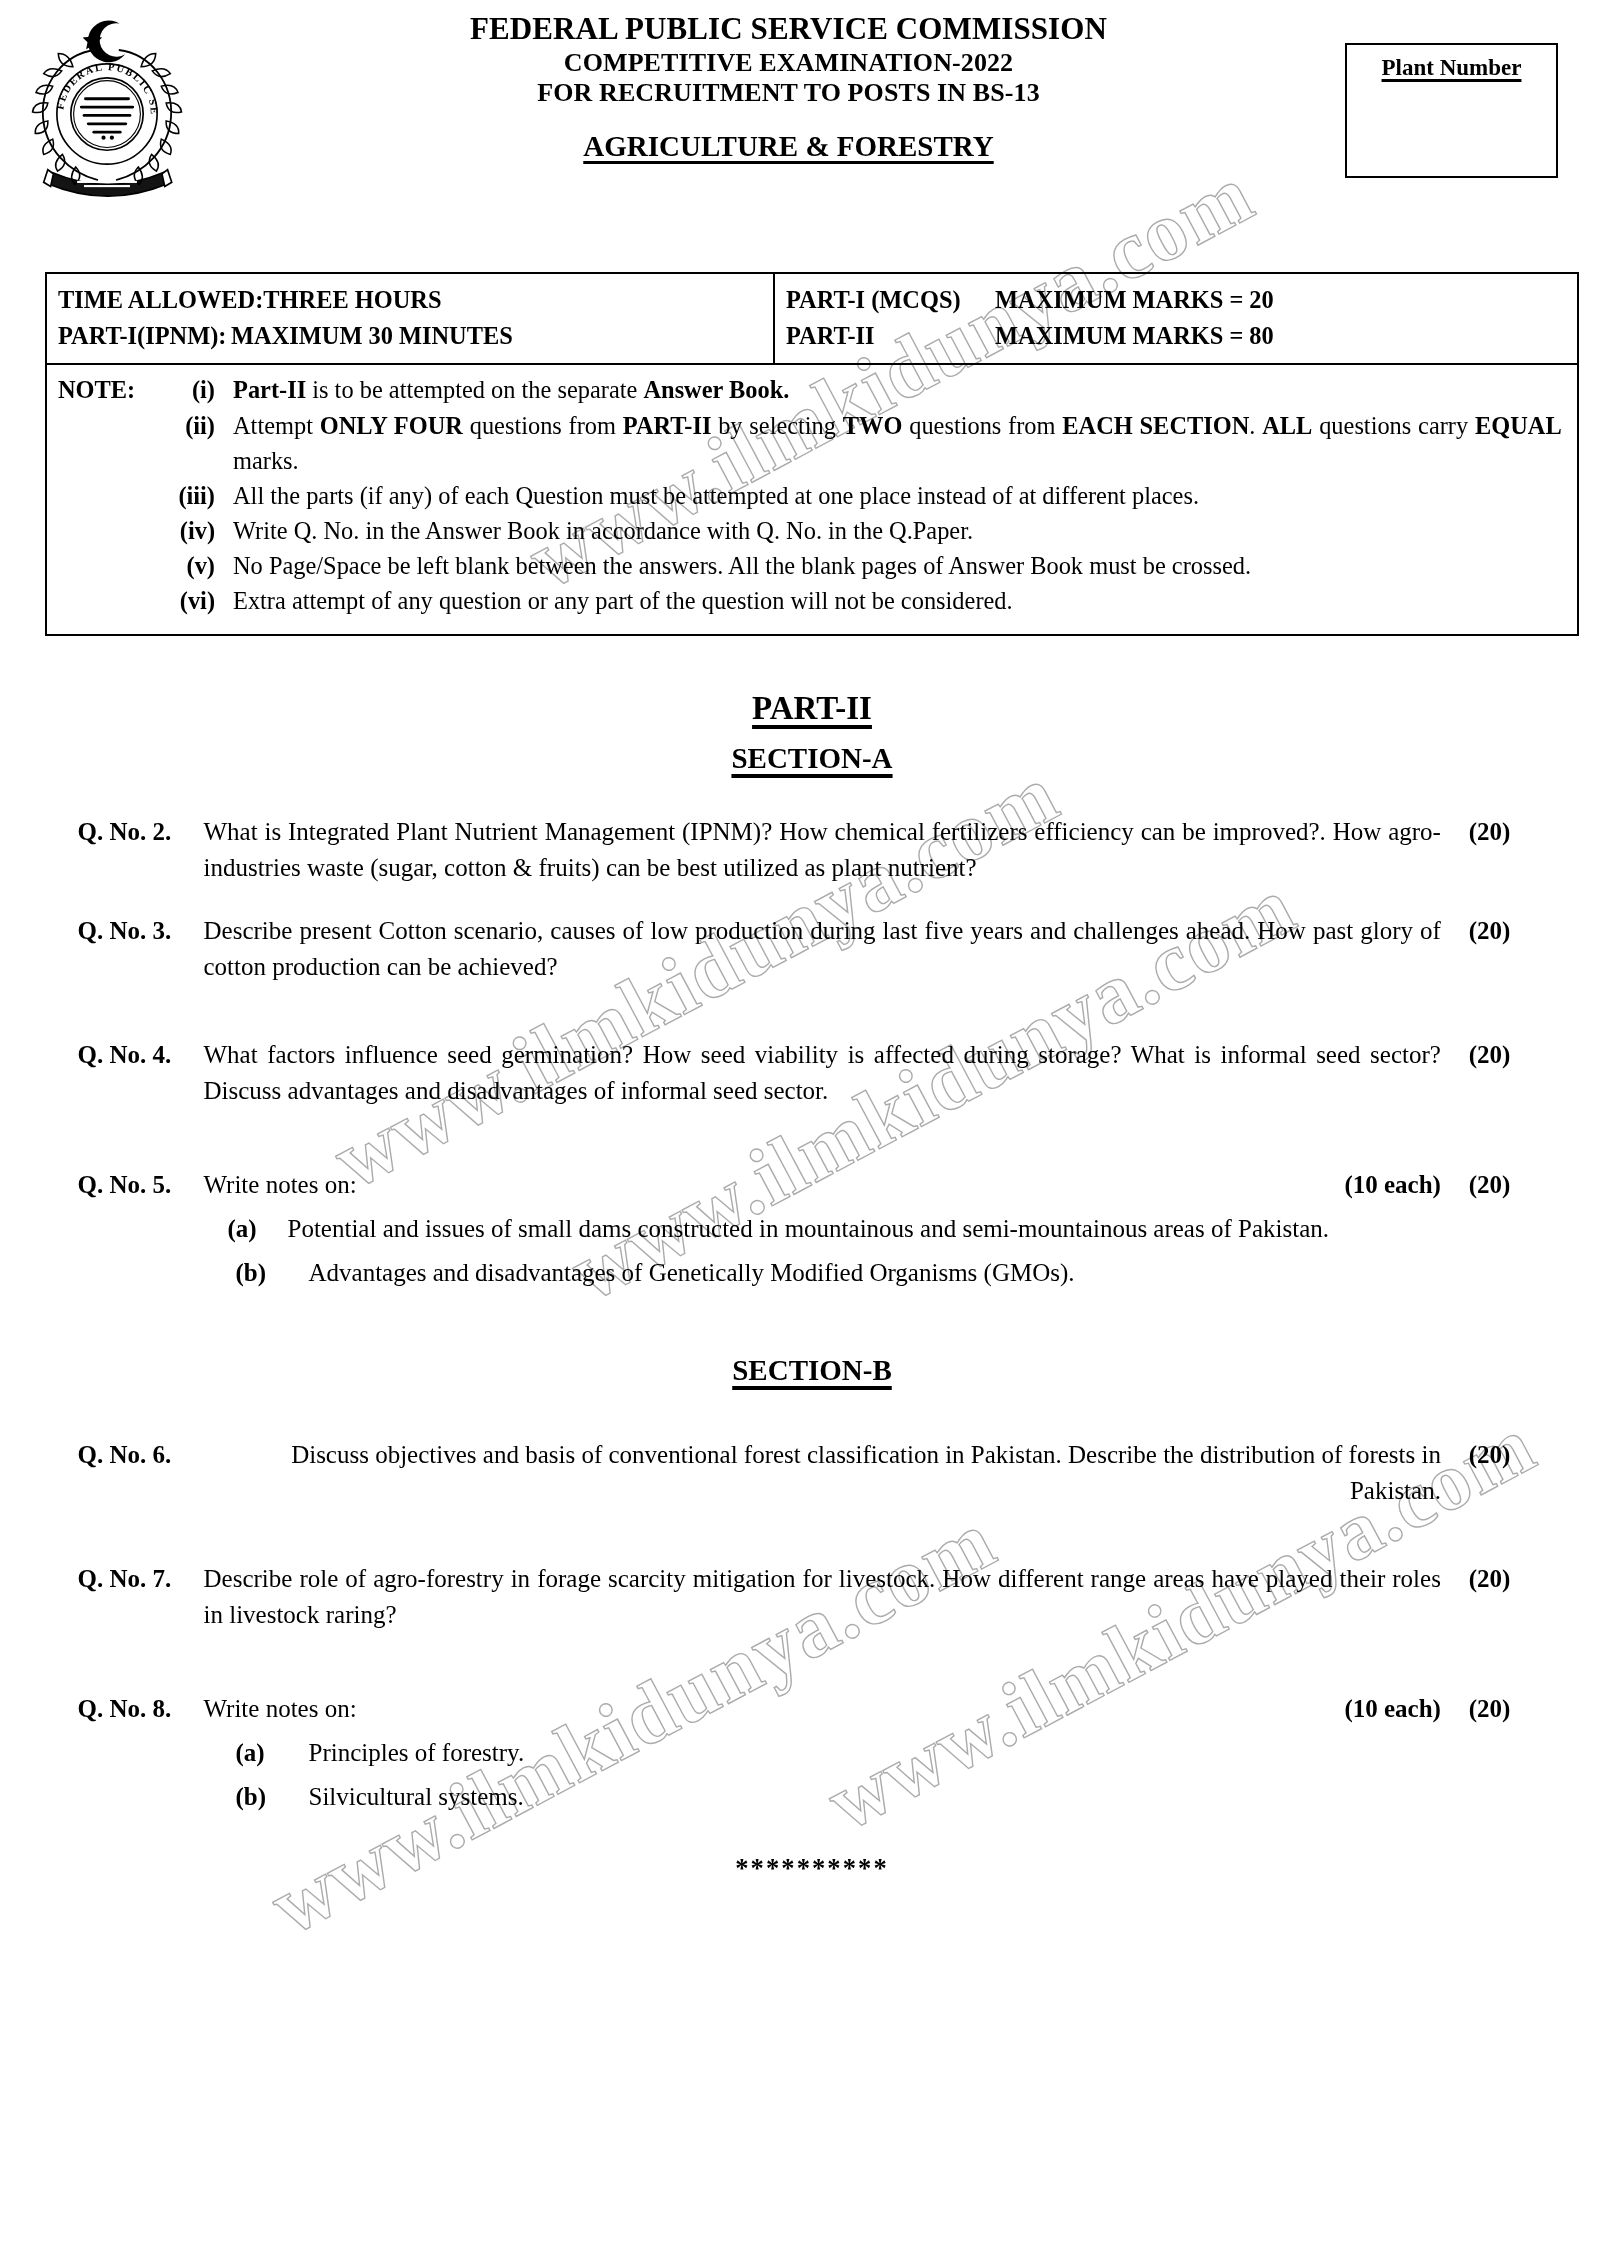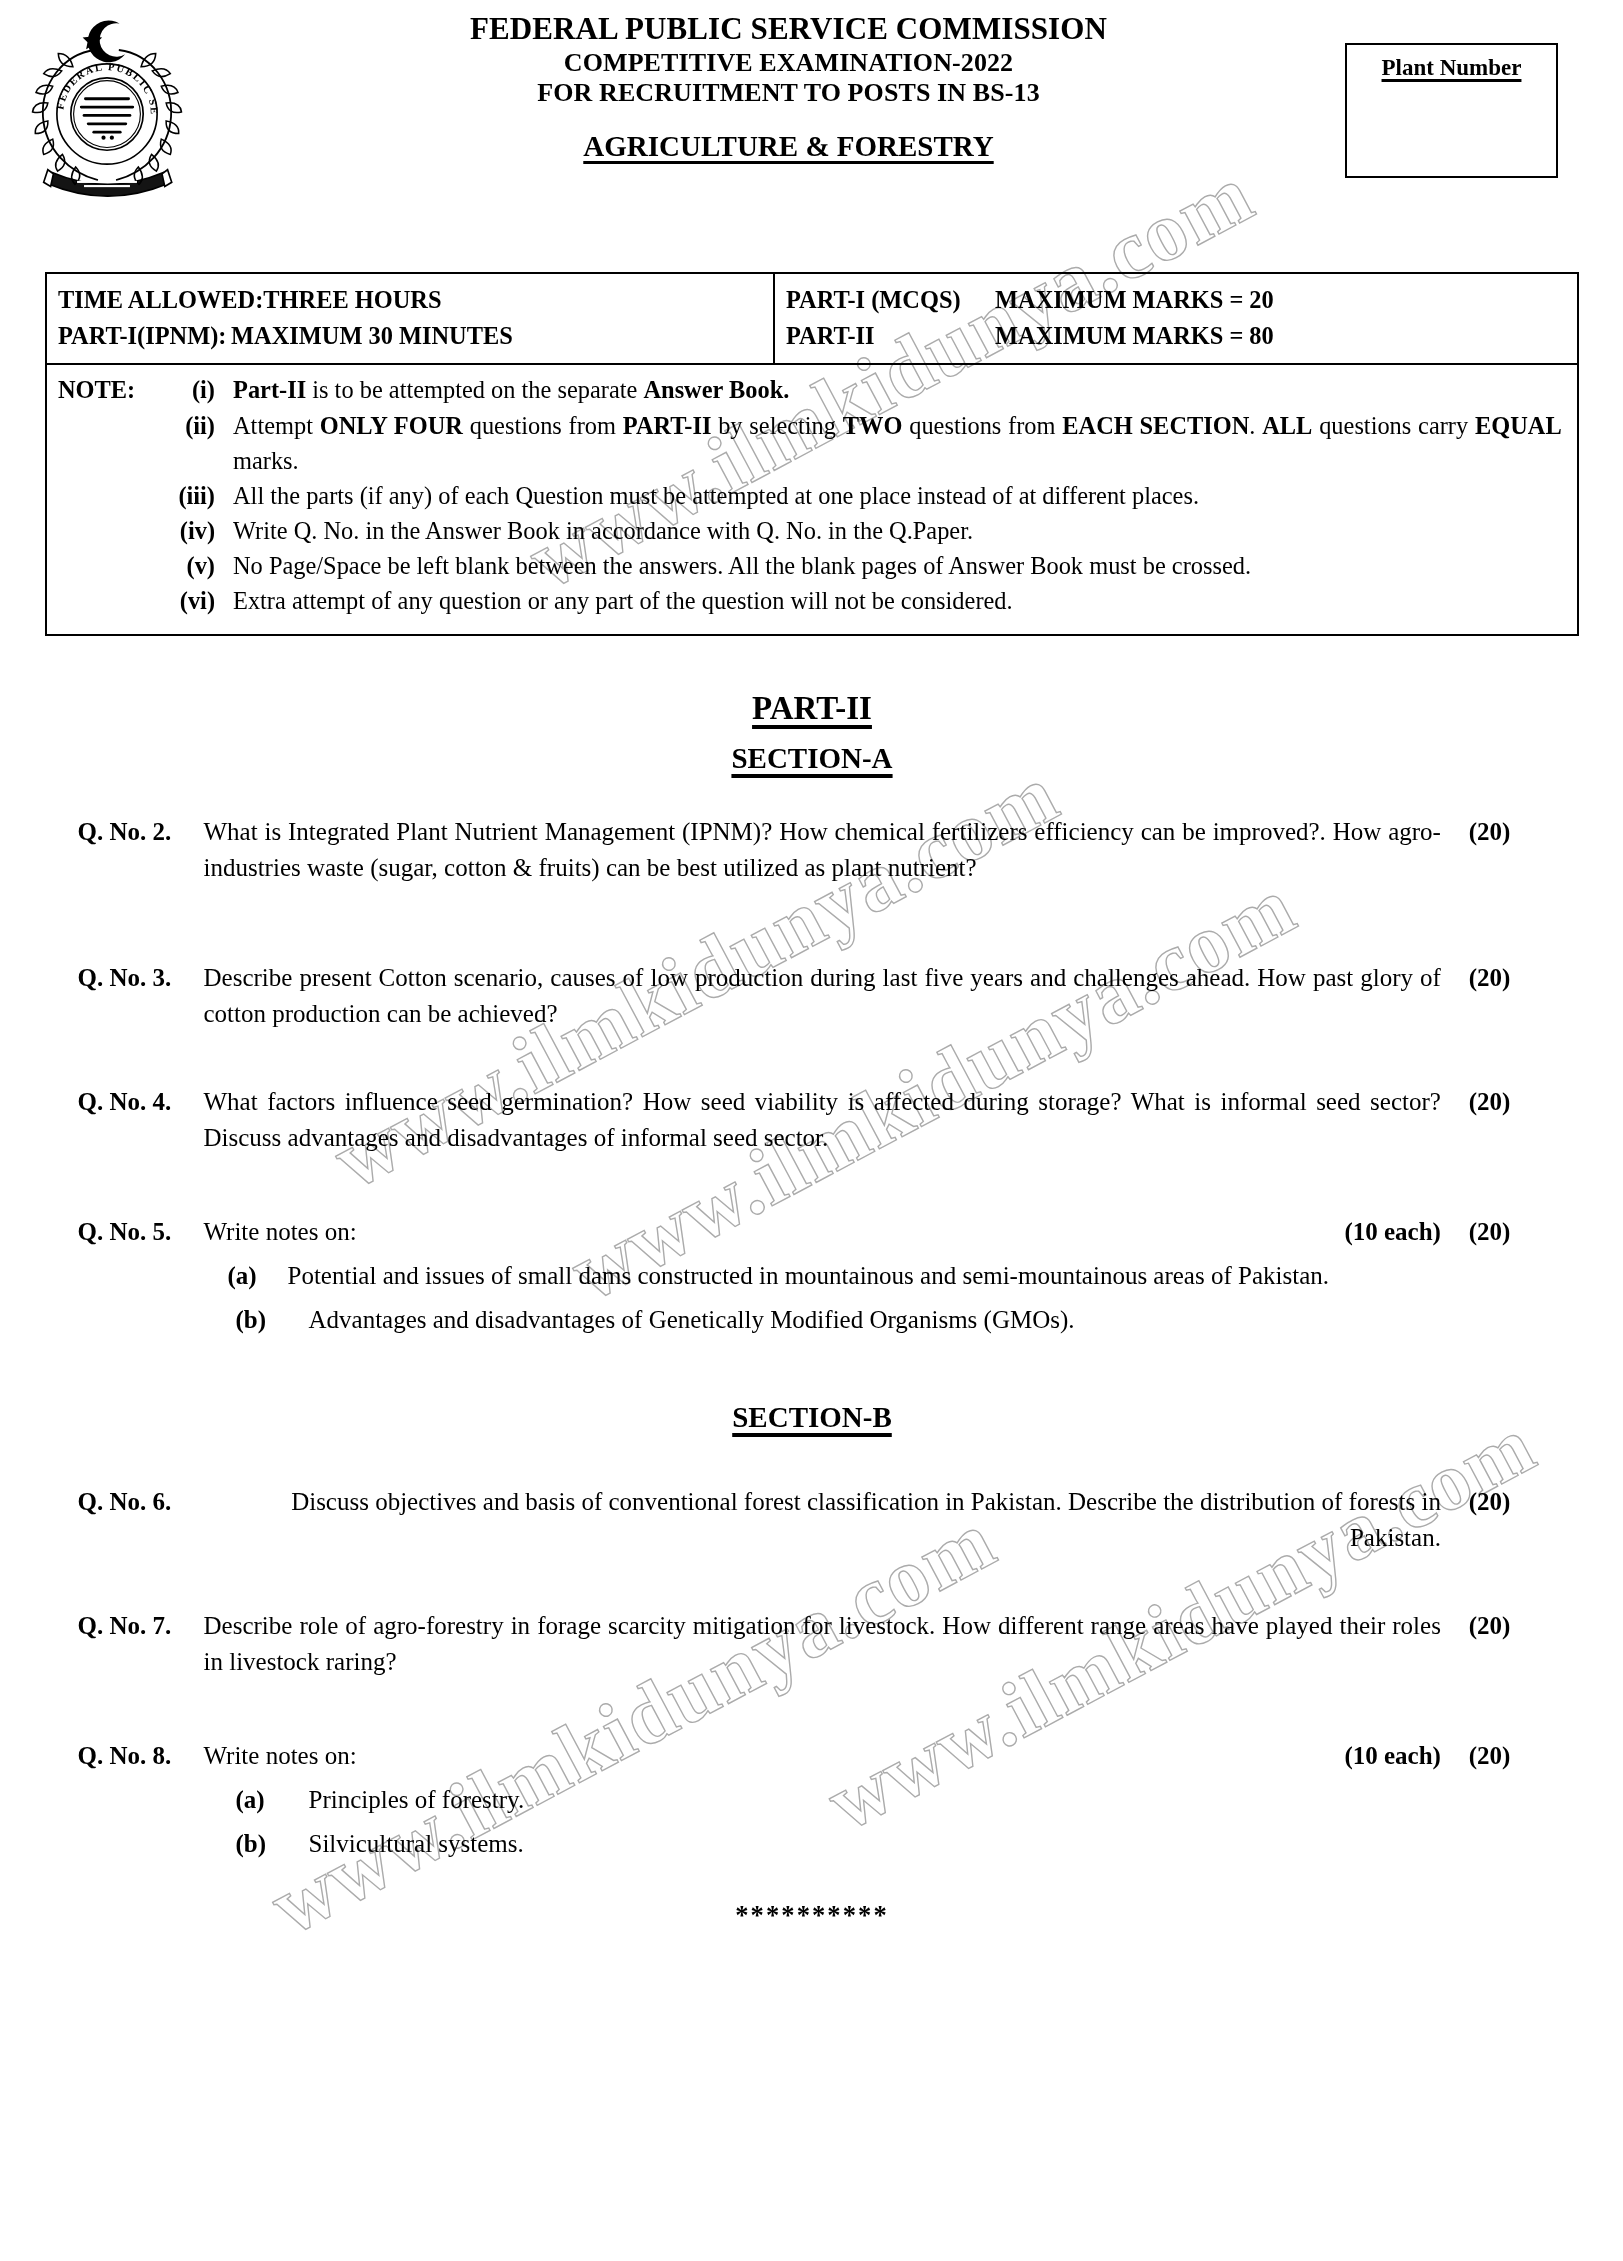--- a/index.html
+++ b/index.html
@@ -271,21 +271,21 @@
   <div class="qlist">
 
     <div class="q">
       <div class="q-no">Q. No. 2.</div>
       <div class="q-body">
         <div class="q-text">What is Integrated Plant Nutrient Management (IPNM)? How chemical fertilizers efficiency can be improved?. How agro-industries waste (sugar, cotton &amp; fruits) can be best utilized as plant nutrient?</div>
       </div>
       <div class="q-marks">(20)</div>
     </div>
 
-    <div class="q" style="margin-top:75px">
+    <div class="q" style="margin-top:28px">
       <div class="q-no">Q. No. 3.</div>
       <div class="q-body">
         <div class="q-text">Describe present Cotton scenario, causes of low production during last five years and challenges ahead. How past glory of cotton production can be achieved?</div>
       </div>
       <div class="q-marks">(20)</div>
     </div>
 
     <div class="q" style="margin-top:53px">
       <div class="q-no">Q. No. 4.</div>
       <div class="q-body">

